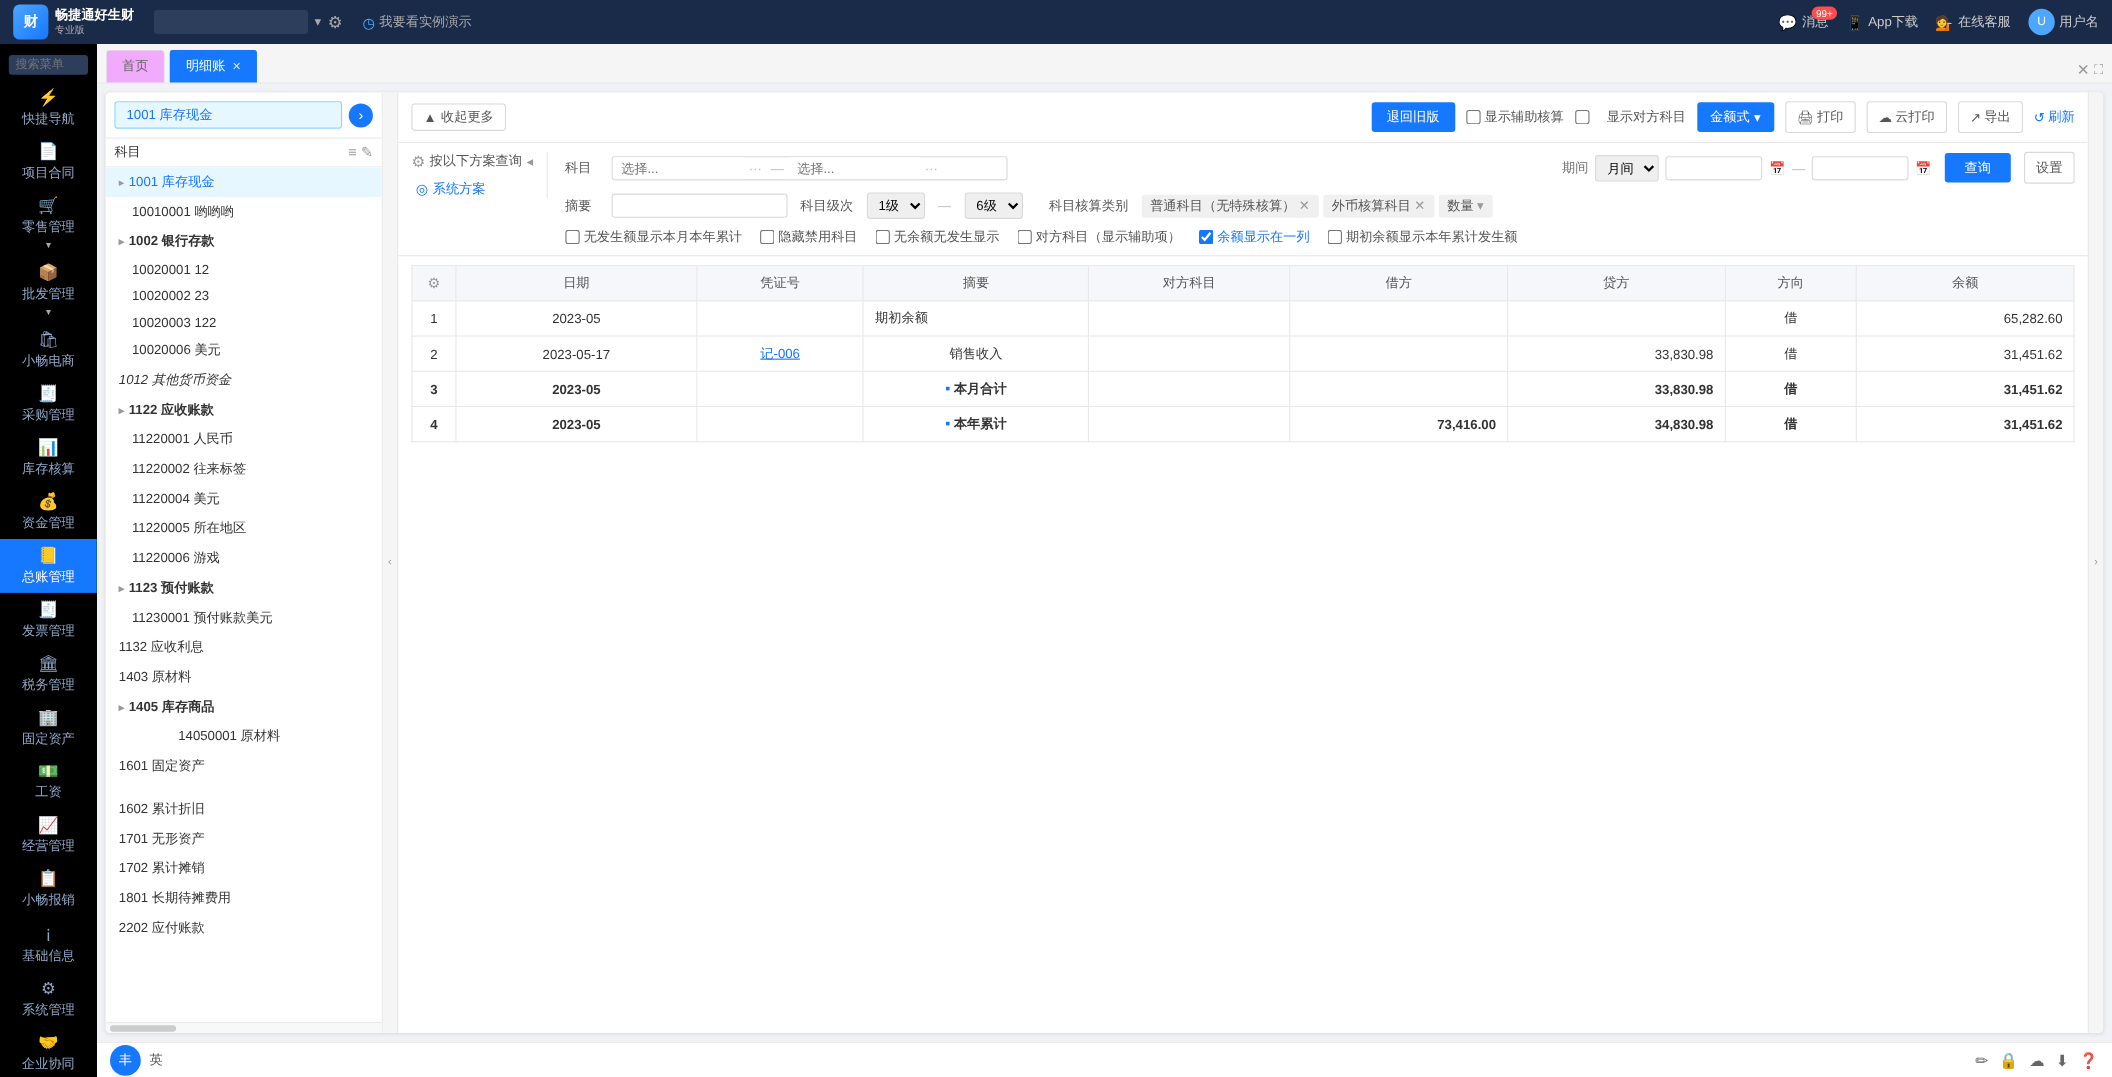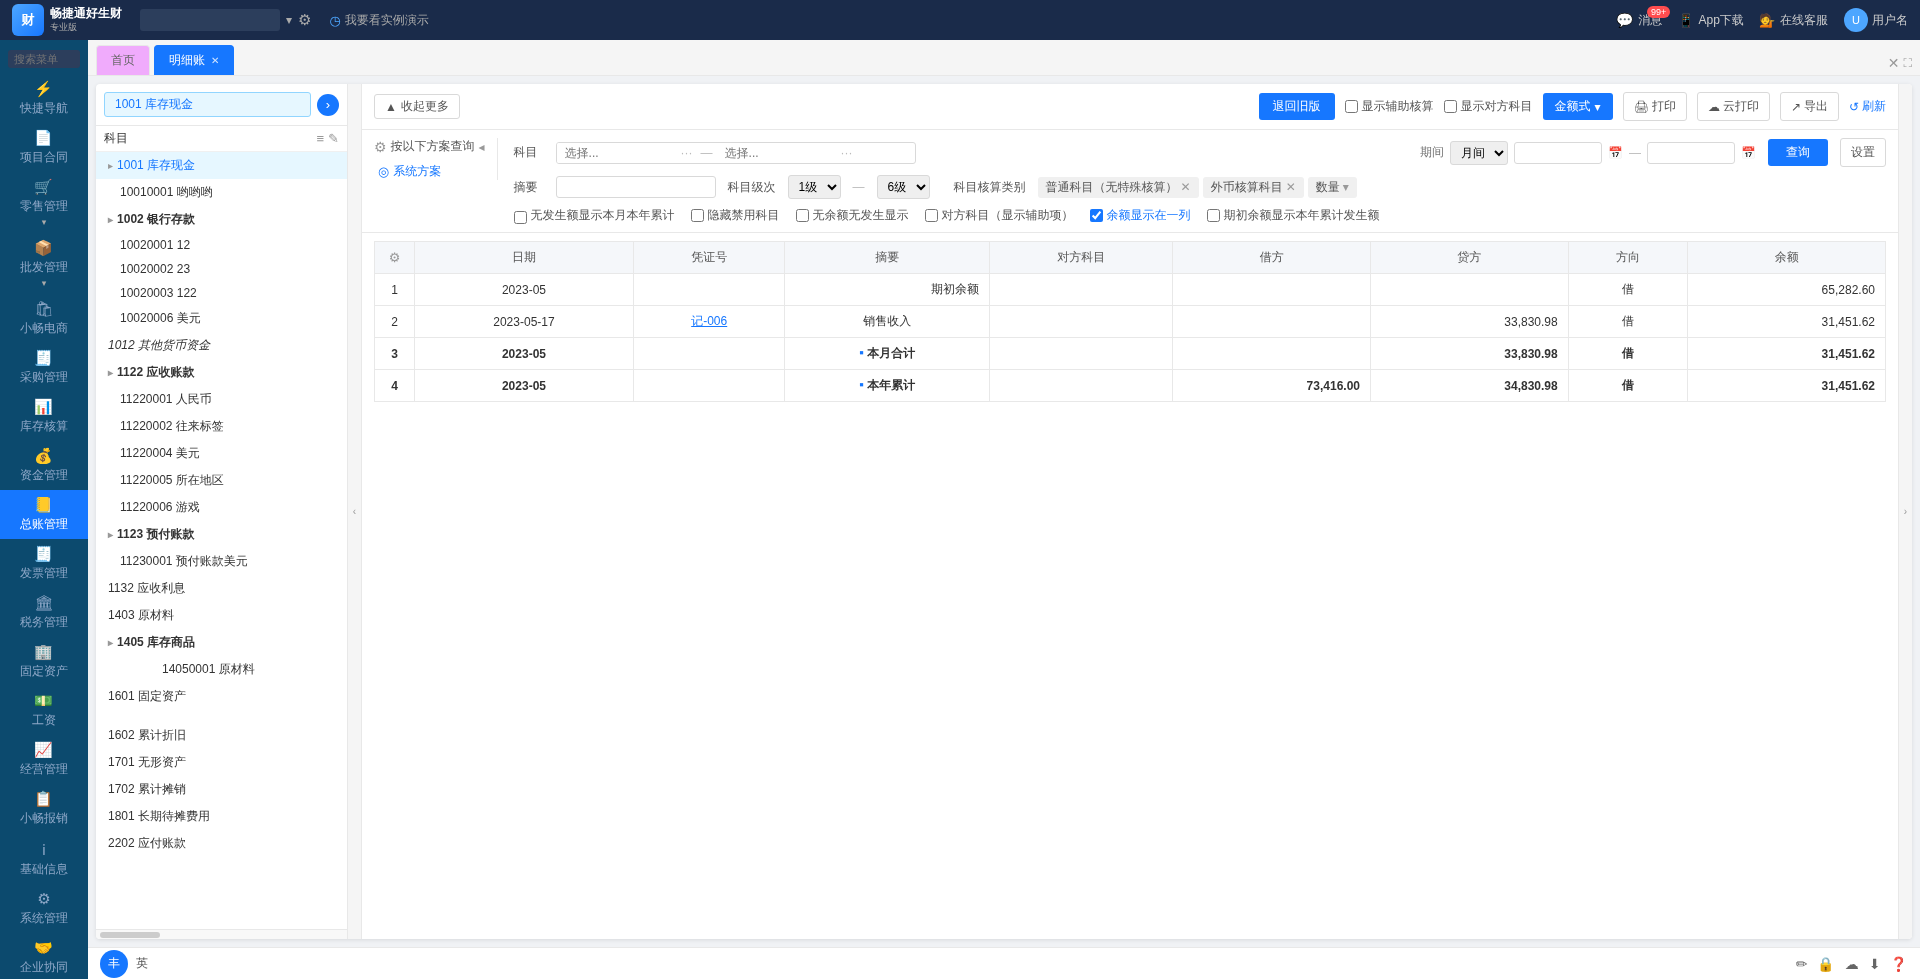--- a/index.html
+++ b/index.html
@@ -49,21 +49,21 @@
     </div>
     <div style="display:flex; align-items:center; gap:4px; color:#ccc; cursor:pointer;">
       <div style="width:24px; height:24px; border-radius:50%; background:#4da6ff; display:flex; align-items:center; justify-content:center; color:#fff; font-size:11px;">U</div>
       <span style="font-size:12px;">用户名</span>
     </div>
   </div>
 </div>
 
 <div style="display:flex; flex:1; overflow:hidden;">
 
-  <div style="width:88px; background:#0c4a6e; display:flex; flex-direction:column; align-items:center; padding-top:4px; flex-shrink:0; overflow-y:auto;">
+  <div style="width:88px; background:#000000; display:flex; flex-direction:column; align-items:center; padding-top:4px; flex-shrink:0; overflow-y:auto;">
     <div style="width:100%; padding:6px 8px;">
       <input type="text" placeholder="搜索菜单" style="width: 100%; background: rgb(44, 62, 92); border: none; border-radius: 3px; color: rgb(204, 204, 204); padding: 3px 6px; font-size: 11px; outline: none;">
     </div>
     <div style="width:100%; display:flex; flex-direction:column; align-items:center; padding:6px 4px; cursor:pointer; color:#8fa8c8; font-size:11px; gap:2px;">
       <span style="font-size:15px;">⚡</span>
       <span>快捷导航</span>
     </div>
     <div style="width:100%; display:flex; flex-direction:column; align-items:center; padding:6px 4px; cursor:pointer; color:#8fa8c8; font-size:11px; gap:2px;">
       <span style="font-size:15px;">📄</span>
       <span>项目合同</span>
@@ -235,21 +235,21 @@
             <span>▲</span>
             <span>收起更多</span>
           </button>
 
           <div style="margin-left:auto; display:flex; align-items:center; gap:10px;">
             <button style="background:#1677ff; color:#fff; border:none; border-radius:3px; padding:5px 14px; cursor:pointer; font-size:12px;">退回旧版</button>
             <label style="display:flex; align-items:center; gap:4px; color:#555; font-size:12px; cursor:pointer;">
               <input type="checkbox" style="cursor: pointer;">
               <span>显示辅助核算</span>
             </label>
-            <label style="display:flex; align-items:center; gap:4px; color:#555; font-size:12px; cursor:pointer;">
+            <label style="display:flex; align-items:center; gap:16px; color:#555; font-size:12px; cursor:pointer;">
               <input type="checkbox" style="cursor: pointer;">
               <span>显示对方科目</span>
             </label>
             <button style="background:#1677ff; color:#fff; border:none; border-radius:3px; padding:5px 12px; cursor:pointer; font-size:12px; display:flex; align-items:center; gap:4px;">
               <span>金额式</span>
               <span>▾</span>
             </button>
             <button style="background:none; border:1px solid #d9d9d9; border-radius:3px; padding:5px 10px; cursor:pointer; font-size:12px; color:#555; display:flex; align-items:center; gap:3px;">
               <span>🖨</span>
               <span>打印</span>
@@ -336,21 +336,21 @@
                     <span style="cursor:pointer; color:#999;">✕</span>
                   </span>
                   <span style="background:#f0f0f0; border-radius:3px; padding:2px 8px; font-size:11px; color:#555; display:flex; align-items:center; gap:3px;">
                     <span>数量</span>
                     <span style="cursor:pointer; color:#999;">▾</span>
                   </span>
                 </div>
               </div>
 
               <div style="display:flex; align-items:center; gap:16px; flex-wrap:wrap;">
-                <label style="display:flex; align-items:flex-end; gap:4px; color:#555; font-size:12px; cursor:pointer;">
+                <label style="display:flex; align-items:center; gap:4px; color:#555; font-size:12px; cursor:pointer;">
                   <input type="checkbox" style="cursor: pointer;">
                   <span>无发生额显示本月本年累计</span>
                 </label>
                 <label style="display:flex; align-items:center; gap:4px; color:#555; font-size:12px; cursor:pointer;">
                   <input type="checkbox" style="cursor: pointer;">
                   <span>隐藏禁用科目</span>
                 </label>
                 <label style="display:flex; align-items:center; gap:4px; color:#555; font-size:12px; cursor:pointer;">
                   <input type="checkbox" style="cursor: pointer;">
                   <span>无余额无发生显示</span>
@@ -388,21 +388,21 @@
                 <th style="background:#f5f7fa; border:1px solid #e8e8e8; padding:7px 10px; text-align:center; color:#555; font-weight:normal;">方向</th>
                 <th style="background:#f5f7fa; border:1px solid #e8e8e8; padding:7px 10px; text-align:center; color:#555; font-weight:normal;">余额</th>
               </tr>
             </thead>
             <tbody>
 
               <tr>
                 <td style="border:1px solid #e8e8e8; padding:7px 10px; text-align:center; color:#333;">1</td>
                 <td style="border:1px solid #e8e8e8; padding:7px 10px; text-align:center; color:#333;">2023-05</td>
                 <td style="border:1px solid #e8e8e8; padding:7px 10px; text-align:center; color:#333;"></td>
-                <td style="border:1px solid #e8e8e8; padding:7px 10px; text-align:right; color:#333;">期初余额</td>
+                <td style="border:1px solid #e8e8e8; padding:7px 10px; text-align:left; color:#333;">期初余额</td>
                 <td style="border:1px solid #e8e8e8; padding:7px 10px; text-align:center; color:#333;"></td>
                 <td style="border:1px solid #e8e8e8; padding:7px 10px; text-align:right; color:#333;"></td>
                 <td style="border:1px solid #e8e8e8; padding:7px 10px; text-align:right; color:#333;"></td>
                 <td style="border:1px solid #e8e8e8; padding:7px 10px; text-align:center; color:#333;">借</td>
                 <td style="border:1px solid #e8e8e8; padding:7px 10px; text-align:right; color:#333;">65,282.60</td>
               </tr>
 
               <tr>
                 <td style="border:1px solid #e8e8e8; padding:7px 10px; text-align:center; color:#333;">2</td>
                 <td style="border:1px solid #e8e8e8; padding:7px 10px; text-align:center; color:#333;">2023-05-17</td>

